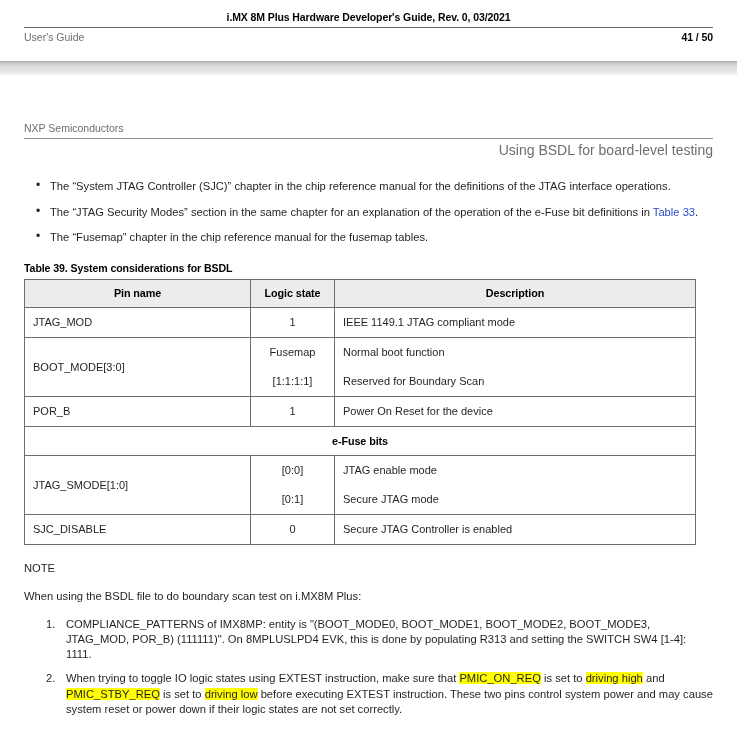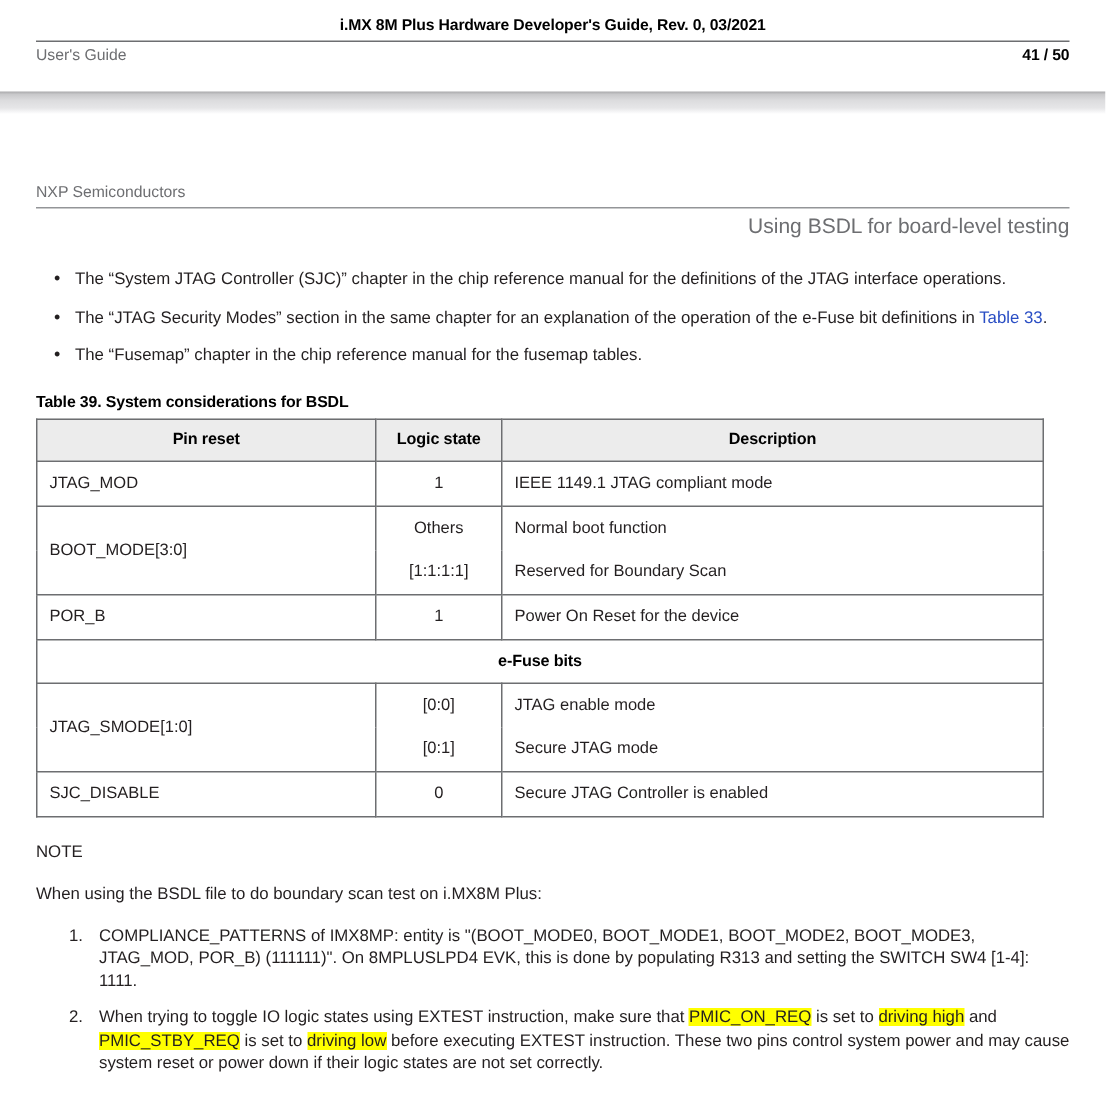--- a/index.html
+++ b/index.html
@@ -238,36 +238,36 @@
   <div class="table-caption">Table 39.  System considerations for BSDL</div>
 
   <table class="bsdl">
     <colgroup>
         <col class="c1">
         <col class="c2">
         <col class="c3">
       </colgroup>
     <thead>
       <tr>
-        <th>Pin reset</th>
+        <th>Pin name</th>
         <th>Logic state</th>
         <th>Description</th>
       </tr>
     </thead>
     <tbody>
 
       <tr>
         <td class="pin">JTAG_MOD</td>
         <td class="state">1</td>
         <td class="desc">IEEE 1149.1 JTAG compliant mode</td>
       </tr>
 
       <tr>
         <td class="pin" rowspan="2">BOOT_MODE[3:0]</td>
-        <td class="state nb-top">Others</td>
+        <td class="state nb-top">Fusemap</td>
         <td class="desc nb-top">Normal boot function</td>
       </tr>
       <tr>
         <td class="state nb-bottom">[1:1:1:1]</td>
         <td class="desc nb-bottom">Reserved for Boundary Scan</td>
       </tr>
 
       <tr>
         <td class="pin">POR_B</td>
         <td class="state">1</td>

